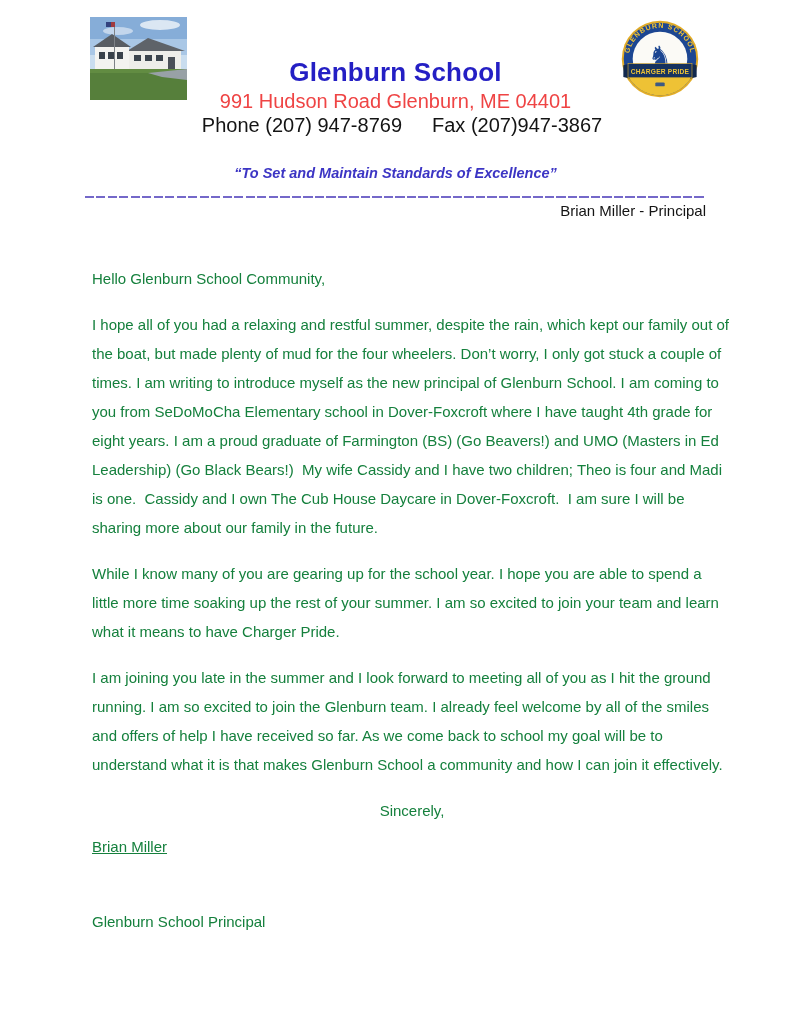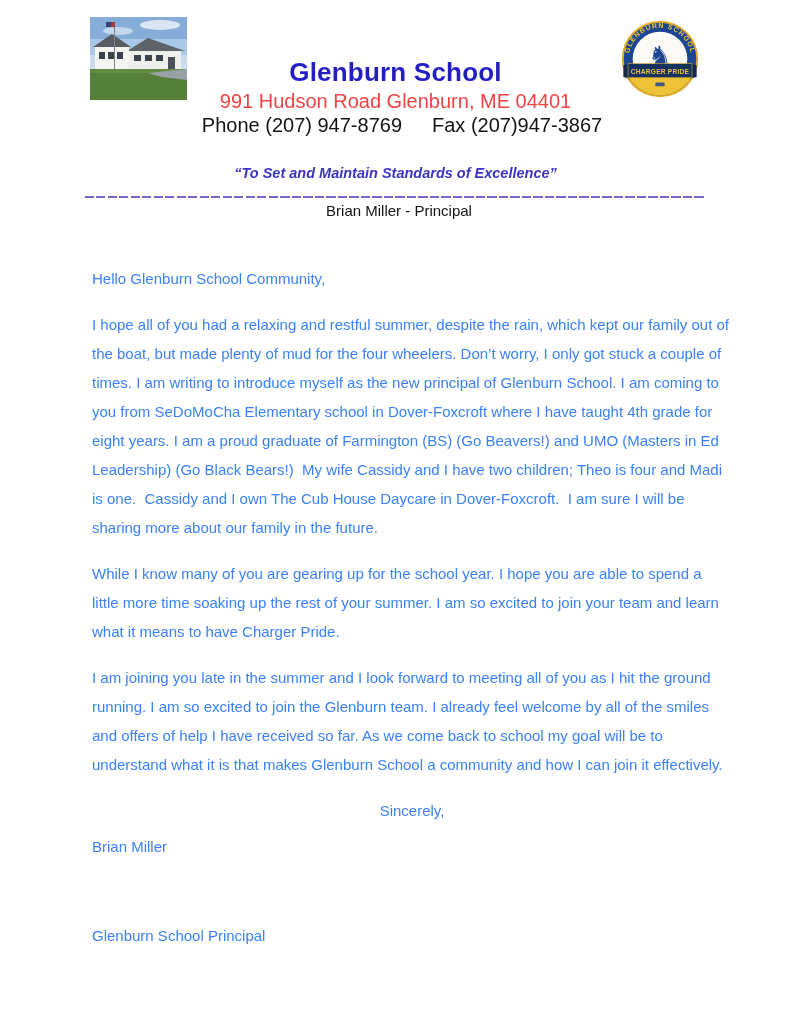--- a/index.html
+++ b/index.html
@@ -33,33 +33,33 @@
     color:#3c35c4;
   }
 
   .divider {
     margin:15px 85px 0 85px; height:2px;
     background:repeating-linear-gradient(90deg,#7468c9 0 9px, rgba(0,0,0,0) 9px 11.5px);
   }
 
   .names {
     margin:2px 85px 0 92px;
-    display:flex; justify-content:center;
+    display:flex; justify-content:flex-end;
     font-size:15px; line-height:22px; color:#141414;
   }
 
   
   .letter {
     margin:42px 0 0 92px;
     width:640px;
-    font-size:15px; line-height:29px; color:#3b82f6;
+    font-size:15px; line-height:29px; color:#15803d;
   }
   .letter p { margin:0 0 17px 0; white-space:pre-wrap; }
   .letter p.closing   { margin-bottom:7px;text-align:center; }
-  .letter p.signature { margin-bottom:60px; }
+  .letter p.signature { margin-bottom:46px;text-decoration:underline; }
 </style>
 </head>
 <body>
 
 <div class="page">
 
   <svg class="school-photo" width="97" height="83" viewBox="0 0 97 83" aria-hidden="true">
     <rect width="97" height="83" fill="#86add8"></rect>
     <rect y="22" width="97" height="18" fill="#a9c7e6"></rect>
     <rect y="38" width="97" height="14" fill="#c9ddef"></rect>

